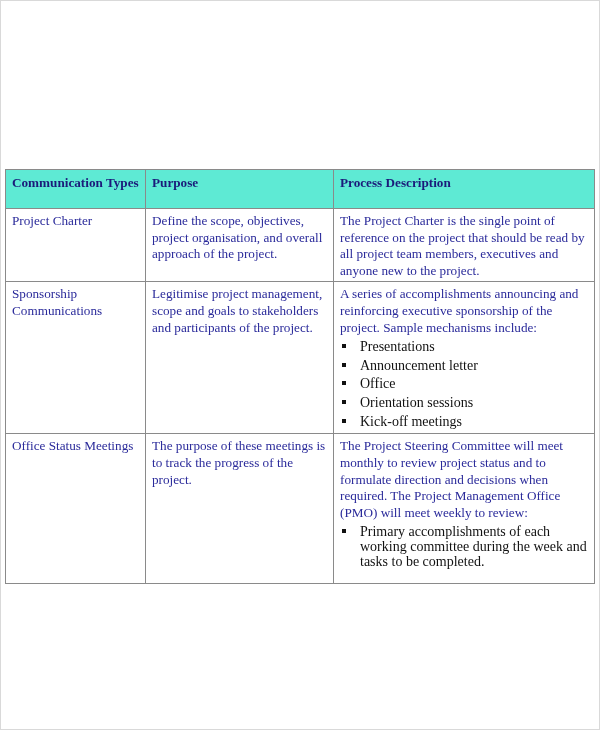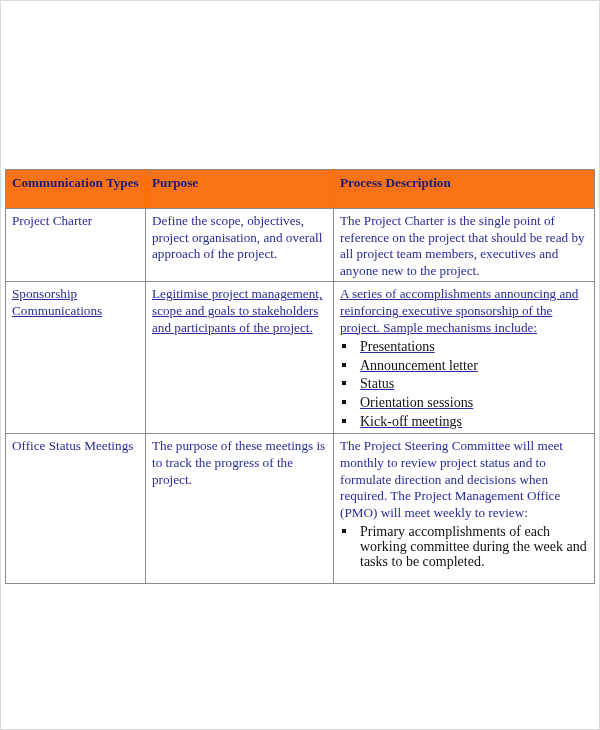--- a/index.html
+++ b/index.html
@@ -38,31 +38,31 @@
     table.comm-table col.c2 { width: 188px; }
     table.comm-table col.c3 { width: 261px; }
     table.comm-table th,
     table.comm-table td {
       border: 1.5px solid #8a8a8a;
       vertical-align: top;
       text-align: left;
       padding: 4px 6px 2px 6px;
     }
     table.comm-table th {
-      background: #f97316;
+      background: #5eead4;
       color: #1b1b7a;
       font-weight: bold;
       height: 31px;
       padding-top: 5px;
     }
     table.comm-table td {
       color: #2a2a9a;
     }
     .row-1 td { height: 62px; }
-    .row-2 td { height: 145px; text-decoration: underline; }
+    .row-2 td { height: 145px; }
     .row-3 td { height: 128px; }
     .intro {
       margin: 0;
     }
     ul.bullets {
       list-style: none;
       margin: 3px 0 0 0;
       padding: 0;
       color: #111111;
       font-size: 14px;
@@ -112,21 +112,21 @@
         </td>
       </tr>
       <tr class="row-2">
         <td>Sponsorship Communications</td>
         <td>Legitimise project management, scope and goals to stakeholders and participants of the project.</td>
         <td>
           <p class="intro">A series of accomplishments announcing and reinforcing executive sponsorship of the project.  Sample mechanisms include:</p>
           <ul class="bullets">
             <li><span class="bullet"></span><span>Presentations</span></li>
             <li><span class="bullet"></span><span>Announcement letter</span></li>
-            <li><span class="bullet"></span><span>Status</span></li>
+            <li><span class="bullet"></span><span>Office</span></li>
             <li><span class="bullet"></span><span>Orientation sessions</span></li>
             <li><span class="bullet"></span><span>Kick-off meetings</span></li>
           </ul>
         </td>
       </tr>
       <tr class="row-3">
         <td>Office Status Meetings</td>
         <td>The purpose of these meetings is to track the progress of the project.</td>
         <td>
           <p class="intro">The Project Steering Committee will meet monthly to review project status and to formulate direction and decisions when required.  The Project Management Office (PMO) will meet weekly to review:</p>

